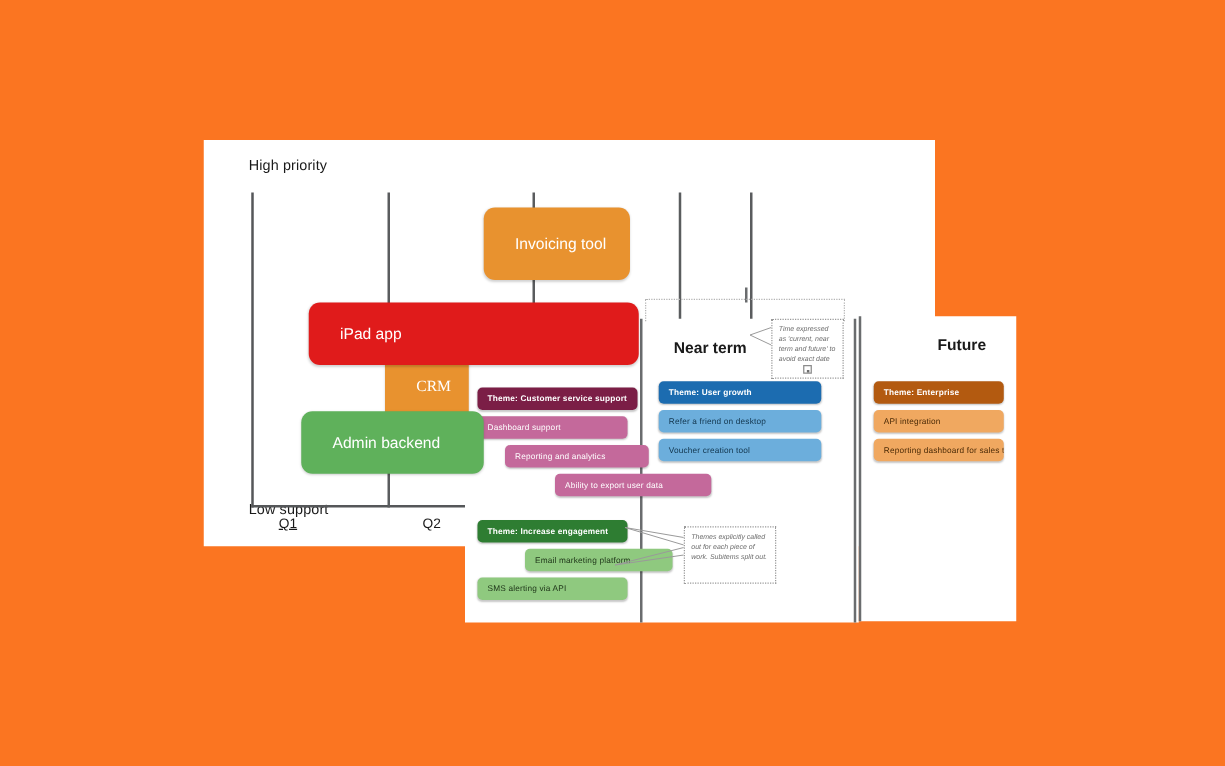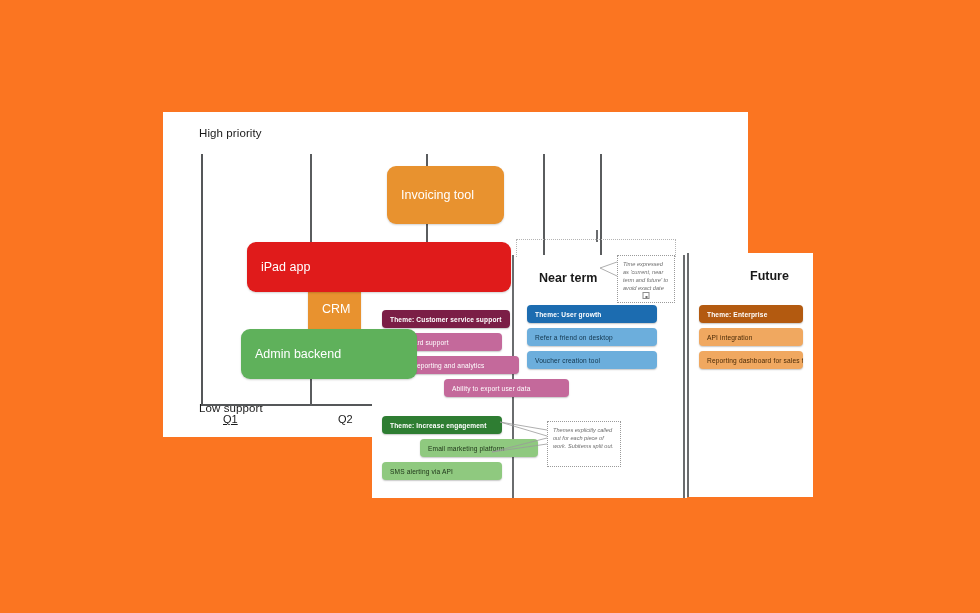--- a/index.html
+++ b/index.html
@@ -71,29 +71,29 @@
   #gridline-3 { left: 380px; }
   #gridline-4 { left: 437px; }
 
   
   .work-bar {
     position: absolute;
     border-radius: 9px;
     color: #ffffff;
     display: flex;
     align-items: center;
-    padding-left: 14px;
+    padding-left: 25px;
     box-sizing: border-box;
     font-size: 12.5px;
     box-shadow: 0 1px 2px rgba(0,0,0,.18);
   }
   #bar-invoicing { left: 224px; top: 54px; width: 117px; height: 58px; background: #e8922f; }
   #bar-ipad      { left:  84px; top:130px; width: 264px; height: 50px; background: #e01b1b; z-index: 4; }
-  #bar-crm       { left: 145px; top:166px; width:  53px; height: 62px; background: #e8922f; z-index: 3; }
-  #bar-backend   { left:  78px; top:217px; width: 176px; height: 50px; background: #5fb15b; z-index: 3; }
+  #bar-crm       { left: 145px; top:166px; width:  67px; height: 62px; background: #e8922f; z-index: 3; font-family: Liberation Serif, serif; }
+  #bar-backend   { left:  78px; top:217px; width: 146px; height: 50px; background: #5fb15b; z-index: 3; }
 
   
   #front-card {
     left: 372px;
     top: 255px;
     width: 315px;
     height: 243px;
     box-shadow: 0 0 0 0 rgba(0,0,0,0);
   }
   #future-card {

